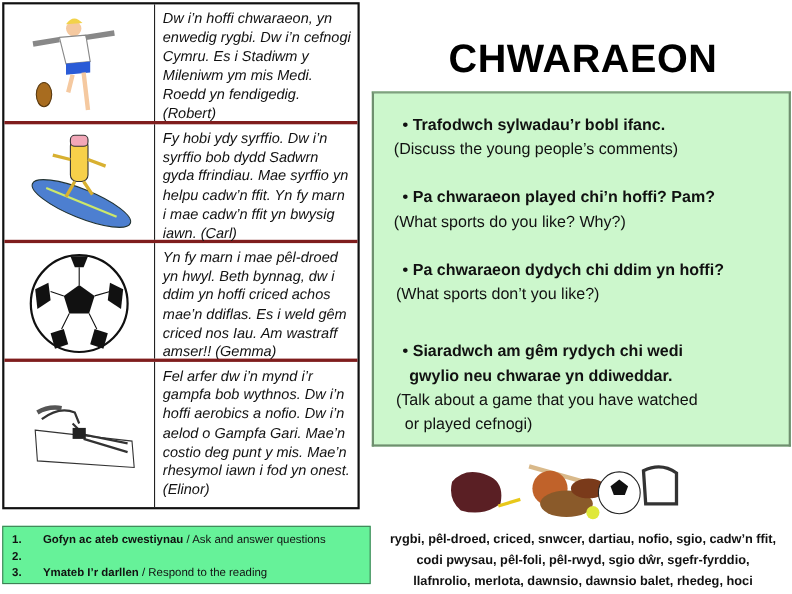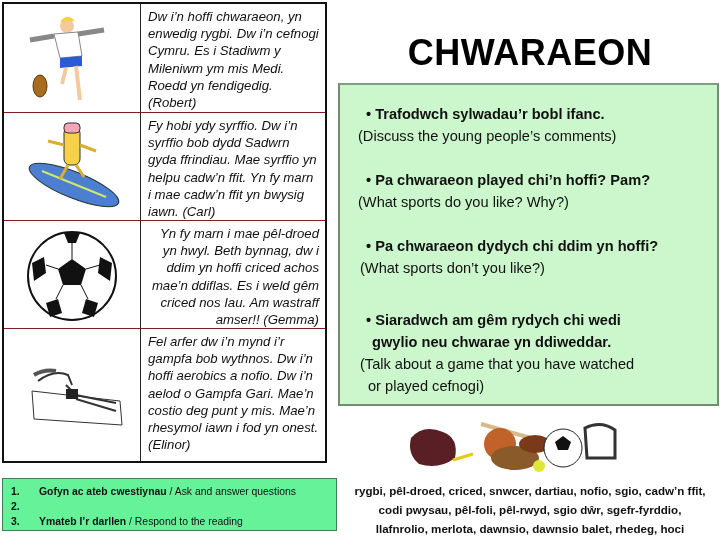--- a/index.html
+++ b/index.html
@@ -1,18 +1,18 @@
 <!DOCTYPE html>
 <html><head>
 <meta charset="utf-8">
 <style>
   html, body { margin:0; padding:0; }
   body { width:720px; height:540px; background:#ffffff; position:relative; overflow:hidden; font-family:"Liberation Sans", sans-serif; }
   .tbl { position:absolute; left:2px; top:2px; width:325px; height:461px; border:2px solid #111; box-sizing:border-box; }
-  .row { position:absolute; left:0; width:100%; border-bottom:1px solid #7f1d1d; box-sizing:border-box; }
+  .row { position:absolute; left:0; width:100%; border-bottom:3px solid #7f1d1d; box-sizing:border-box; }
   .row:last-child { border-bottom:none; }
   .pic { position:absolute; left:0; top:0; width:137px; height:100%; border-right:1px solid #222; box-sizing:border-box; }
   .txt { position:absolute; left:144px; top:4px; right:6px; font-style:italic; font-size:13.2px; line-height:17.2px; color:#111; }
   .title { position:absolute; left:345px; top:32px; width:370px; text-align:center; font-weight:bold; font-size:36px; letter-spacing:0.5px; color:#000; }
   .qbox { position:absolute; left:338px; top:83px; width:381px; height:323px; background:#ccf7cc; border:2px solid #6f8f6f; box-sizing:border-box; border-top-color:#7fa07f; }
   .q { position:absolute; left:16px; font-size:14.6px; line-height:22px; color:#111; }
   .q b { font-weight:bold;margin-left:10px; }
   .skills { position:absolute; left:2px; top:478px; width:335px; height:53px; background:#66f299; border:1.5px solid #3f7f55; box-sizing:border-box; font-size:10.4px; line-height:15px; padding:5px 0 0 8px; }
   .skills .li { display:flex; color:#111; }
   .skills .num { width:28px; font-weight:bold; }
@@ -42,21 +42,21 @@
       <svg width="137" height="106" viewBox="0 0 137 106">
         <ellipse cx="70" cy="72" rx="48" ry="13" transform="rotate(22 70 72)" fill="#4d7fd0" stroke="#233"></ellipse>
         <path d="M38 58 L102 84" stroke="#cde86a" stroke-width="2"></path>
         <rect x="60" y="14" width="16" height="38" rx="6" fill="#f7d04a" stroke="#333"></rect>
         <rect x="60" y="10" width="16" height="10" rx="4" fill="#f2a7b8" stroke="#333"></rect>
         <path d="M60 32 L44 28 M76 32 L92 38 M64 52 L56 66 M72 52 L80 64" stroke="#d8b030" stroke-width="3"></path>
       </svg>
     </div>
     <div class="txt">Fy hobi ydy syrffio. Dw i’n syrffio bob dydd Sadwrn gyda ffrindiau. Mae syrffio yn helpu cadw’n ffit. Yn fy marn i mae cadw’n ffit yn bwysig iawn. (Carl)</div>
   </div>
-  <div class="row" style="top:217px;height:108px;text-align:right;">
+  <div class="row" style="top:217px;height:108px;">
     <div class="pic">
       <svg width="137" height="106" viewBox="0 0 137 106">
         <circle cx="68" cy="55" r="44" fill="#fff" stroke="#111" stroke-width="2"></circle>
         <polygon points="68,38 82,48 77,64 59,64 54,48" fill="#111"></polygon>
         <polygon points="60,12 76,12 72,22 64,22" fill="#111"></polygon>
         <polygon points="28,42 40,36 42,52 30,60" fill="#111"></polygon>
         <polygon points="108,42 96,36 94,52 106,60" fill="#111"></polygon>
         <polygon points="42,82 54,78 58,92 46,96" fill="#111"></polygon>
         <polygon points="94,82 82,78 78,92 90,96" fill="#111"></polygon>
         <path d="M68 38 L68 22 M54 48 L42 44 M82 48 L96 44 M59 64 L52 78 M77 64 L84 78" stroke="#111"></path>

